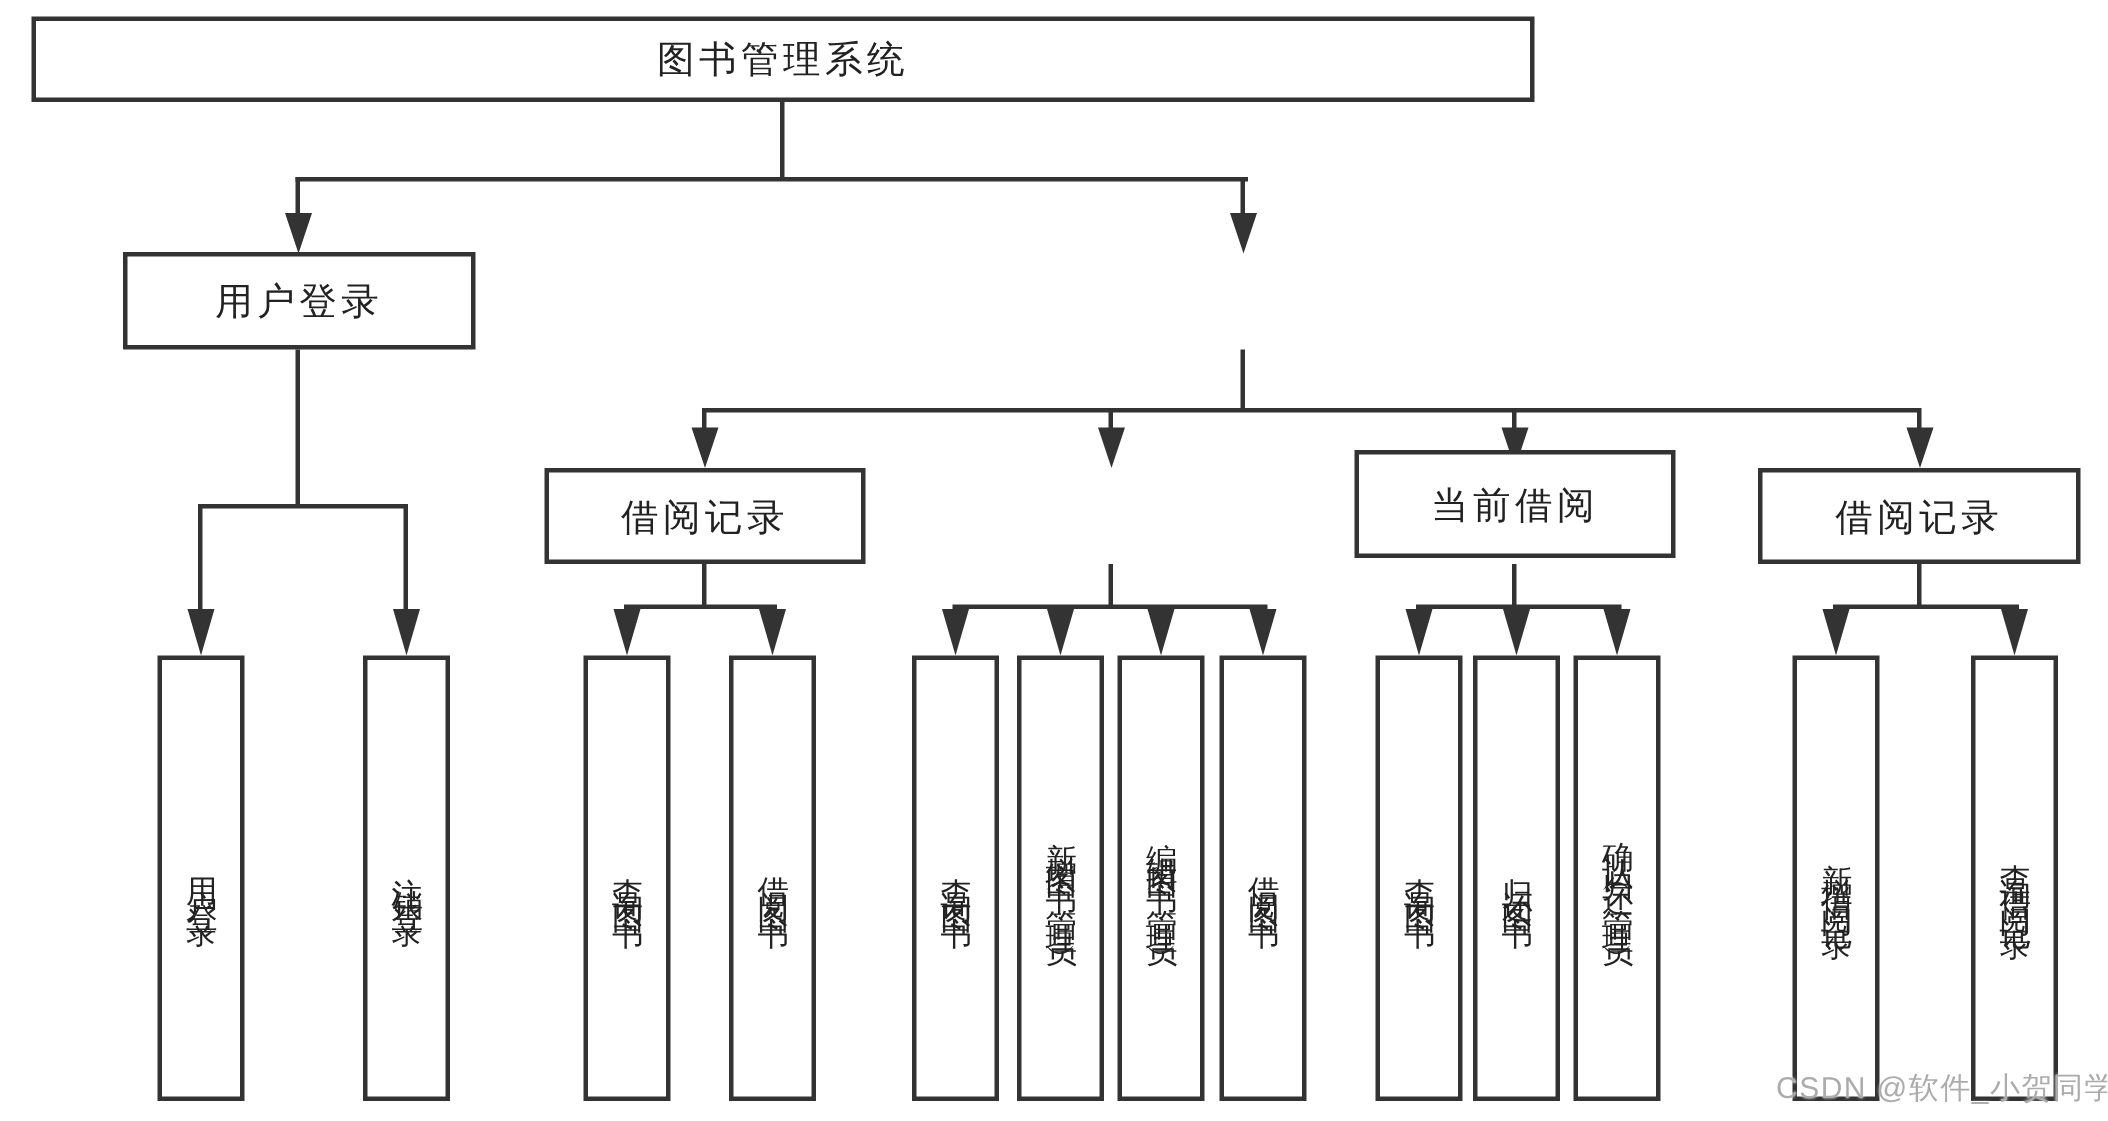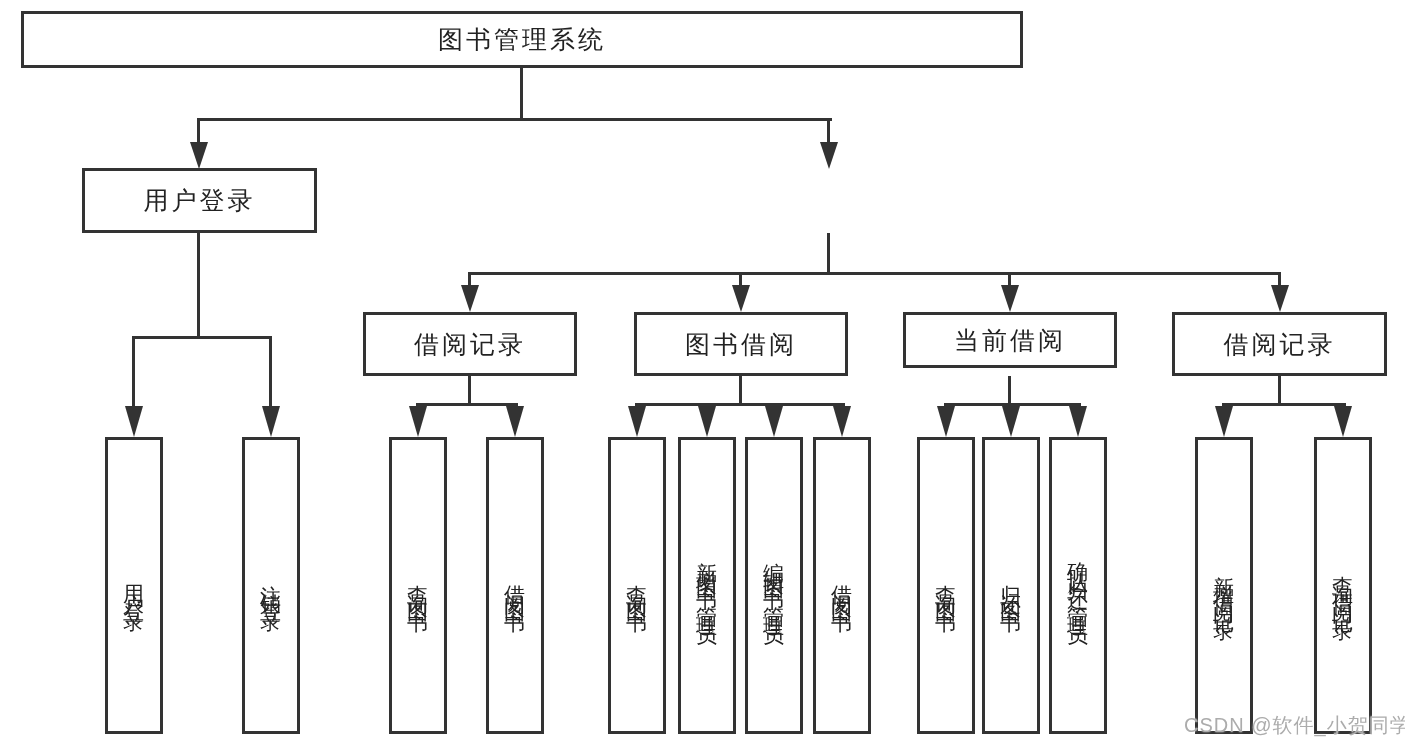--- a/index.html
+++ b/index.html
@@ -66,24 +66,21 @@
   <div class="vline" style="left:739px;top:272px;height:15px"></div>
   <div class="arrow" style="left:732px;top:285px"></div>
   <div class="vline" style="left:1008px;top:272px;height:15px"></div>
   <div class="arrow" style="left:1001px;top:285px"></div>
   <div class="vline" style="left:1278px;top:272px;height:15px"></div>
   <div class="arrow" style="left:1271px;top:285px"></div>
 
   <div class="box" style="left:363px;top:312px;width:214px;height:64px">
     <span>借阅记录</span>
   </div>
-  <div class="box" style="left:634px;top:312px;width:214px;height:64px">
-    <span>图书借阅</span>
-  </div>
-  <div class="box" style="left:903px;top:312px;width:214px;height:56px">
+  <div class="box" style="left:903px;top:300px;width:214px;height:72px">
     <span>当前借阅</span>
   </div>
   <div class="box" style="left:1172px;top:312px;width:215px;height:64px">
     <span>借阅记录</span>
   </div>
 
   <div class="vline" style="left:468px;top:376px;height:29px"></div>
   <div class="hline" style="left:416px;top:403px;width:102px"></div>
   <div class="arrow long" style="left:409px;top:406px"></div>
   <div class="arrow long" style="left:506px;top:406px"></div>

